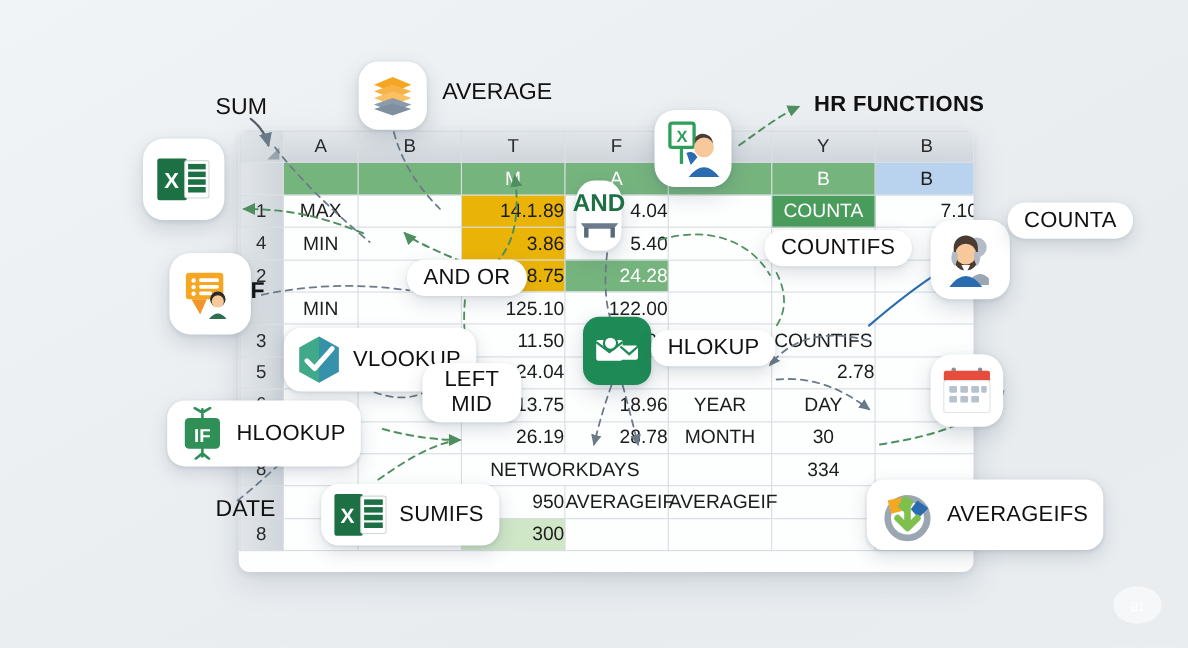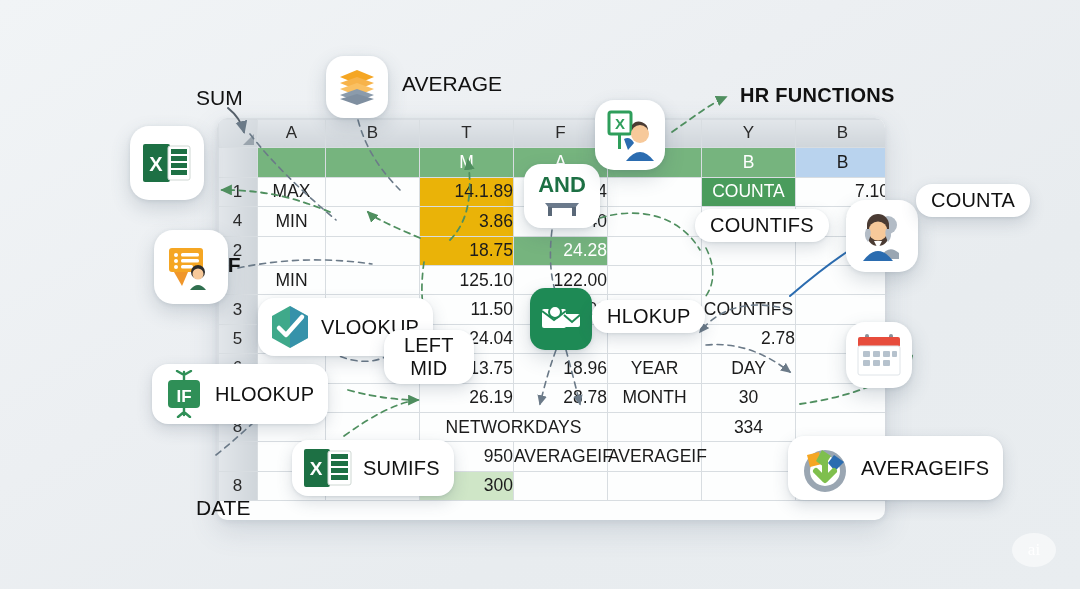--- a/index.html
+++ b/index.html
@@ -309,21 +309,21 @@
       <path d="M216,455 C248,430 272,402 296,388" stroke="#6b7a88" stroke-width="1.6" stroke-dasharray="6 5"></path>
 
       <path d="M238,268 C286,258 330,258 372,264" stroke="#6b7a88" stroke-width="1.6" stroke-dasharray="6 5"></path>
     </g>
   </svg>
 
   <div class="ftext" style="left:196px; top:86px;">SUM</div>
   <div class="ftext" style="left:402px; top:72px;">AVERAGE</div>
   <div class="ftext bold" style="left:740px; top:84px;">HR FUNCTIONS</div>
   <div class="ftext" style="left:222px; top:253px; font-weight:700;">IF</div>
-  <div class="ftext" style="left:196px; top:451px;margin-top:45px;">DATE</div>
+  <div class="ftext" style="left:196px; top:451px;">DATE</div>
 
   <div class="tile" style="left:130px; top:126px; width:74px; height:74px;">
     <svg class="ico" width="50" height="42" viewBox="0 0 50 42">
       <rect x="1" y="2" width="27" height="38" rx="2" fill="#1d7044"></rect>
       <rect x="26" y="4" width="22" height="34" rx="2" fill="#fff" stroke="#cfd8d3"></rect>
       <g fill="#1d7044">
           <rect x="29" y="7" width="16" height="5"></rect>
           <rect x="29" y="14" width="16" height="5"></rect>
           <rect x="29" y="21" width="16" height="5"></rect>
           <rect x="29" y="28" width="16" height="5"></rect>
@@ -353,21 +353,21 @@
   <div class="tile" style="left:326px; top:56px; width:62px; height:62px; border-radius:18px;">
     <svg class="ico" width="42" height="42" viewBox="0 0 42 42">
       <path d="M21 4 L38 11 L21 18 L4 11 Z" fill="#f5a623"></path>
       <path d="M21 11 L38 17 L21 24 L4 17 Z" fill="#f7b34a"></path>
       <path d="M21 17 L38 23 L21 30 L4 23 Z" fill="#fac062"></path>
       <path d="M21 23 L38 29 L21 36 L4 29 Z" fill="#8b9bab"></path>
       <path d="M21 28 L38 33 L21 39 L4 33 Z" fill="#7f8fa0"></path>
     </svg>
   </div>
 
-  <div class="tile" style="left:524px; top:164px; width:76px; height:64px; flex-direction:column; gap:2px; border-radius:17px;">
+  <div class="tile" style="left:524px; top:164px; width:41px; height:64px; flex-direction:column; gap:2px; border-radius:17px;">
     <span style="font-size:22px; font-weight:700; color:#1d7044; line-height:1;">AND</span>
     <svg class="ico" width="40" height="20" viewBox="0 0 40 20">
       <path d="M3 5 L37 5 L33 10 L7 10 Z" fill="#6b7a8c"></path>
       <rect x="6" y="9" width="4" height="9" fill="#5a6878"></rect>
       <rect x="30" y="9" width="4" height="9" fill="#5a6878"></rect>
     </svg>
   </div>
 
   <div class="tile" style="left:595px; top:100px; width:70px; height:70px;">
     <svg class="ico" width="52" height="52" viewBox="0 0 52 52">
@@ -463,20 +463,23 @@
     <svg class="inico" width="54" height="52" viewBox="0 0 54 52">
       <circle cx="27" cy="29" r="18" fill="none" stroke="#9aa6b2" stroke-width="6"></circle>
       <path d="M9 13 l12 -3 l3 12 l-12 3 z" fill="#f5a623"></path>
       <path d="M24 8 l9 6 l-7 11 l-8 -6 z" fill="#7fbf4d"></path>
       <path d="M36 13 l10 7 l-9 9 l-7 -8 z" fill="#2b6cb0"></path>
       <path d="M27 16 L27 36 M18 29 L27 38 L36 29" fill="none" stroke="#7fbf4d" stroke-width="6" stroke-linecap="round" stroke-linejoin="round"></path>
     </svg>
     <span class="lbl">AVERAGEIFS</span>
   </div>
 
+  <div class="pill textonly" style="left:370px; top:236px;">
+    <span class="lbl">AND OR</span>
+  </div>
 
   <div class="pill textonly" style="left:384px; top:330px; flex-direction:column; gap:0; padding:4px 20px;">
     <span class="lbl">LEFT</span>
     <span class="lbl">MID</span>
   </div>
 
   <div class="pill textonly" style="left:592px; top:300px;">
     <span class="lbl">HLOKUP</span>
   </div>
 

